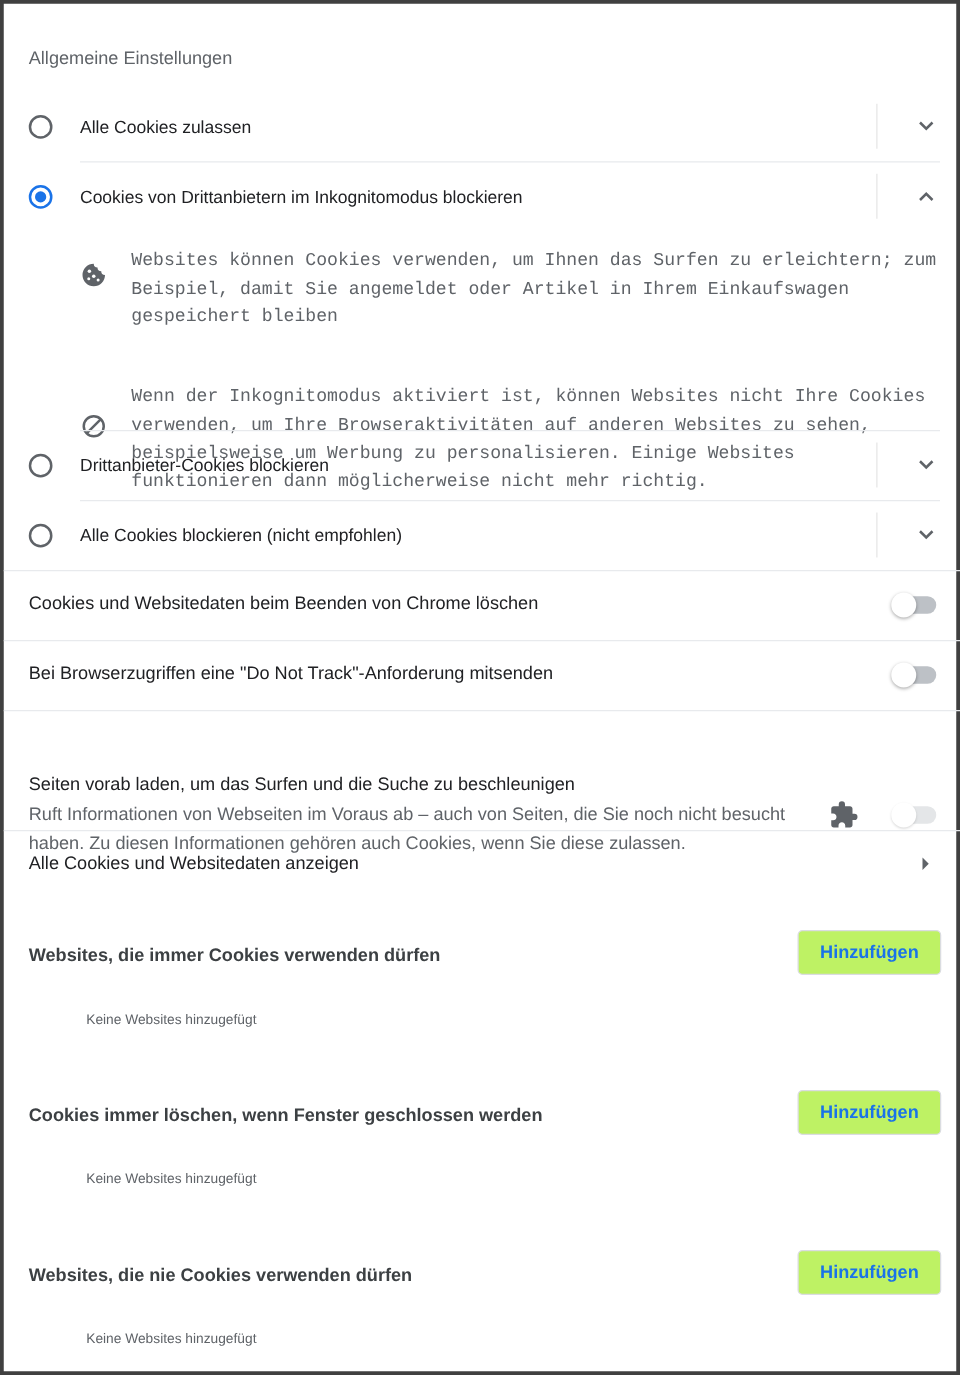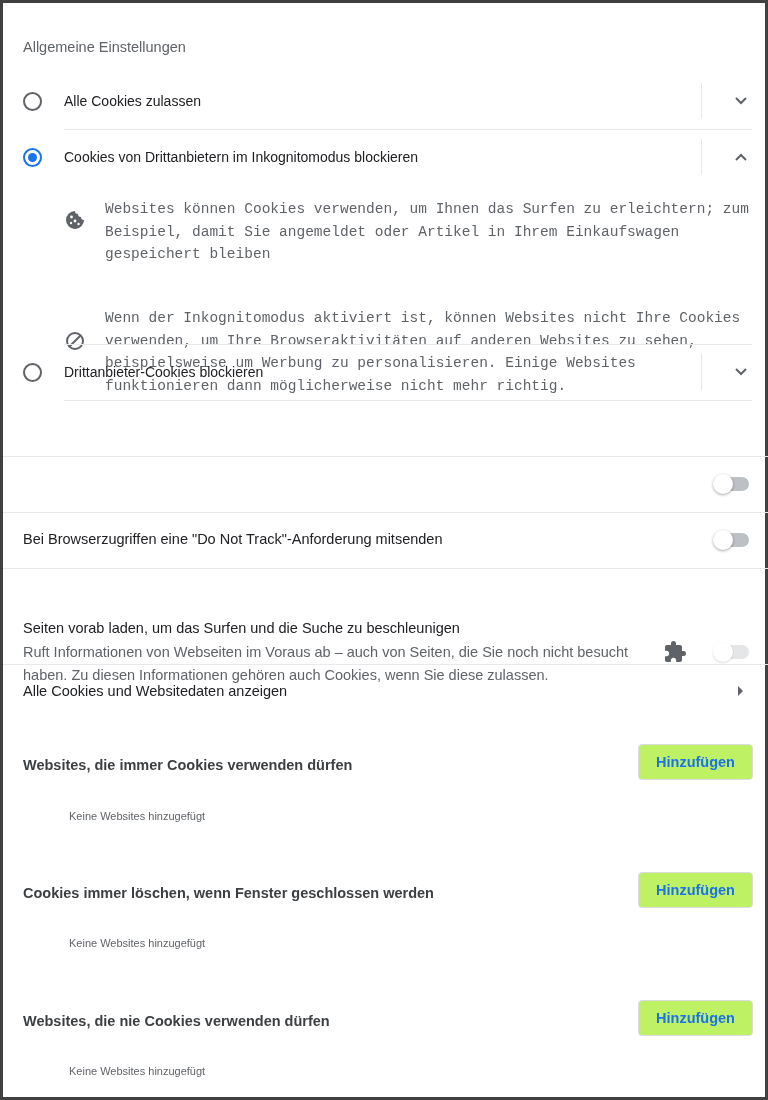--- a/index.html
+++ b/index.html
@@ -147,23 +147,34 @@
     <span class="radio-label">Drittanbieter-Cookies blockieren</span>
     <span class="vsep"></span>
     <span class="chev">
       <svg width="14" height="10" viewBox="0 0 14 10">
           <path d="M2 2 L7 7 L12 2" fill="none" stroke="#5f6368" stroke-width="2"></path>
         </svg>
     </span>
   </div>
   <div class="hline" style="top:397px; left:61px; width:688px;"></div>
 
+  <div class="radio-row" style="top:397px;">
+    <span class="radio"></span>
+    <span class="radio-label">Alle Cookies blockieren (nicht empfohlen)</span>
+    <span class="vsep"></span>
+    <span class="chev">
+      <svg width="14" height="10" viewBox="0 0 14 10">
+          <path d="M2 2 L7 7 L12 2" fill="none" stroke="#5f6368" stroke-width="2"></path>
+        </svg>
+    </span>
+  </div>
   <div class="hline" style="top:453px; left:0; width:766px;"></div>
 
   <div class="toggle-row" style="top:453px; height:56px;">
+    <span class="toggle-label" style="top:19px;">Cookies und Websitedaten beim Beenden von Chrome löschen</span>
     <span class="toggle" style="top:21px;">
       <span class="track"></span>
         <span class="knob"></span>
     </span>
   </div>
   <div class="hline" style="top:509px; left:0; width:766px;"></div>
 
   <div class="toggle-row" style="top:509px; height:56px;">
     <span class="toggle-label" style="top:19px;">Bei Browserzugriffen eine "Do Not Track"-Anforderung mitsenden</span>
     <span class="toggle" style="top:21px;">

